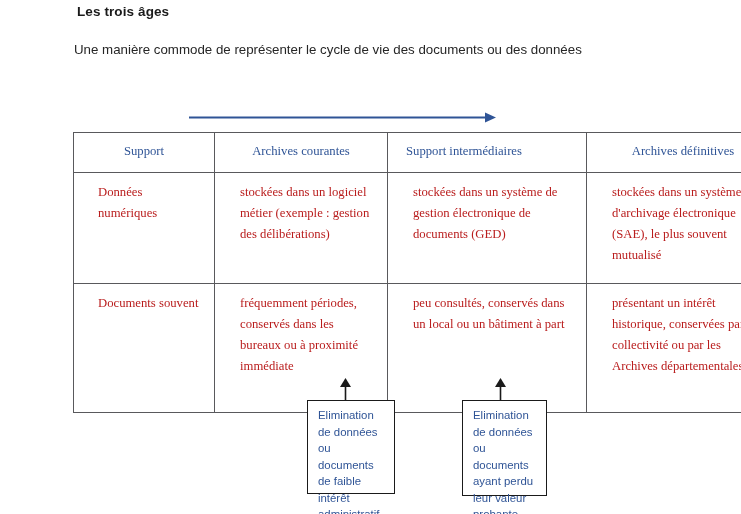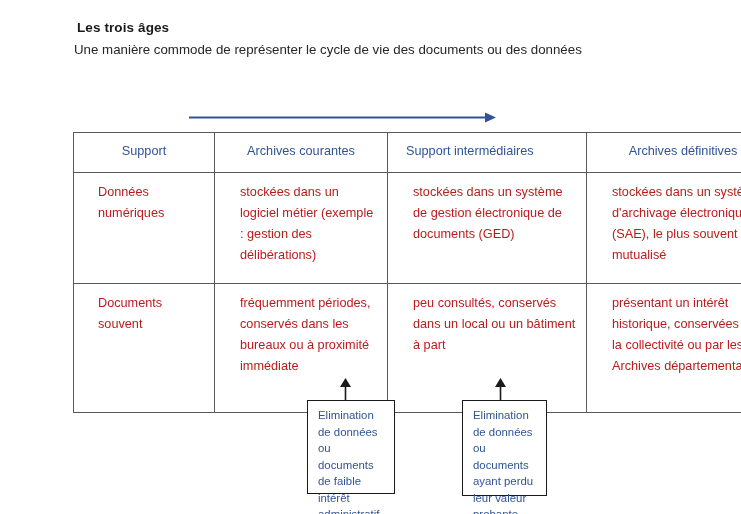--- a/index.html
+++ b/index.html
@@ -18,21 +18,21 @@
   .page {
     position: relative;
     width: 741px;
     height: 514px;
   }
 
   
   .heading {
     position: absolute;
     left: 77px;
-    top: 20px;
+    top: 4px;
     font-size: 13.5px;
     font-weight: bold;
     color: #1a1a1a;
     letter-spacing: 0.1px;
   }
 
   
   .intro {
     position: absolute;
     left: 74px;
@@ -69,20 +69,21 @@
     width: 614px;
     border-collapse: collapse;
     table-layout: fixed;
   }
   .tbl td {
     border: 1px solid #59595c;
     vertical-align: top;
     padding: 9px 10px 9px 10px;
     font-size: 12.7px;
     line-height: 21px;
+    font-family: Liberation Serif, serif;
   }
   .tbl .c1 { width: 120px; }
   .tbl .c2 { width: 152px; }
   .tbl .c3 { width: 170px; }
   .tbl .c4 { width: 172px; }
 
   .tbl thead td {
     color: #2f5496;
     padding-top: 8px;
     padding-bottom: 10px;

